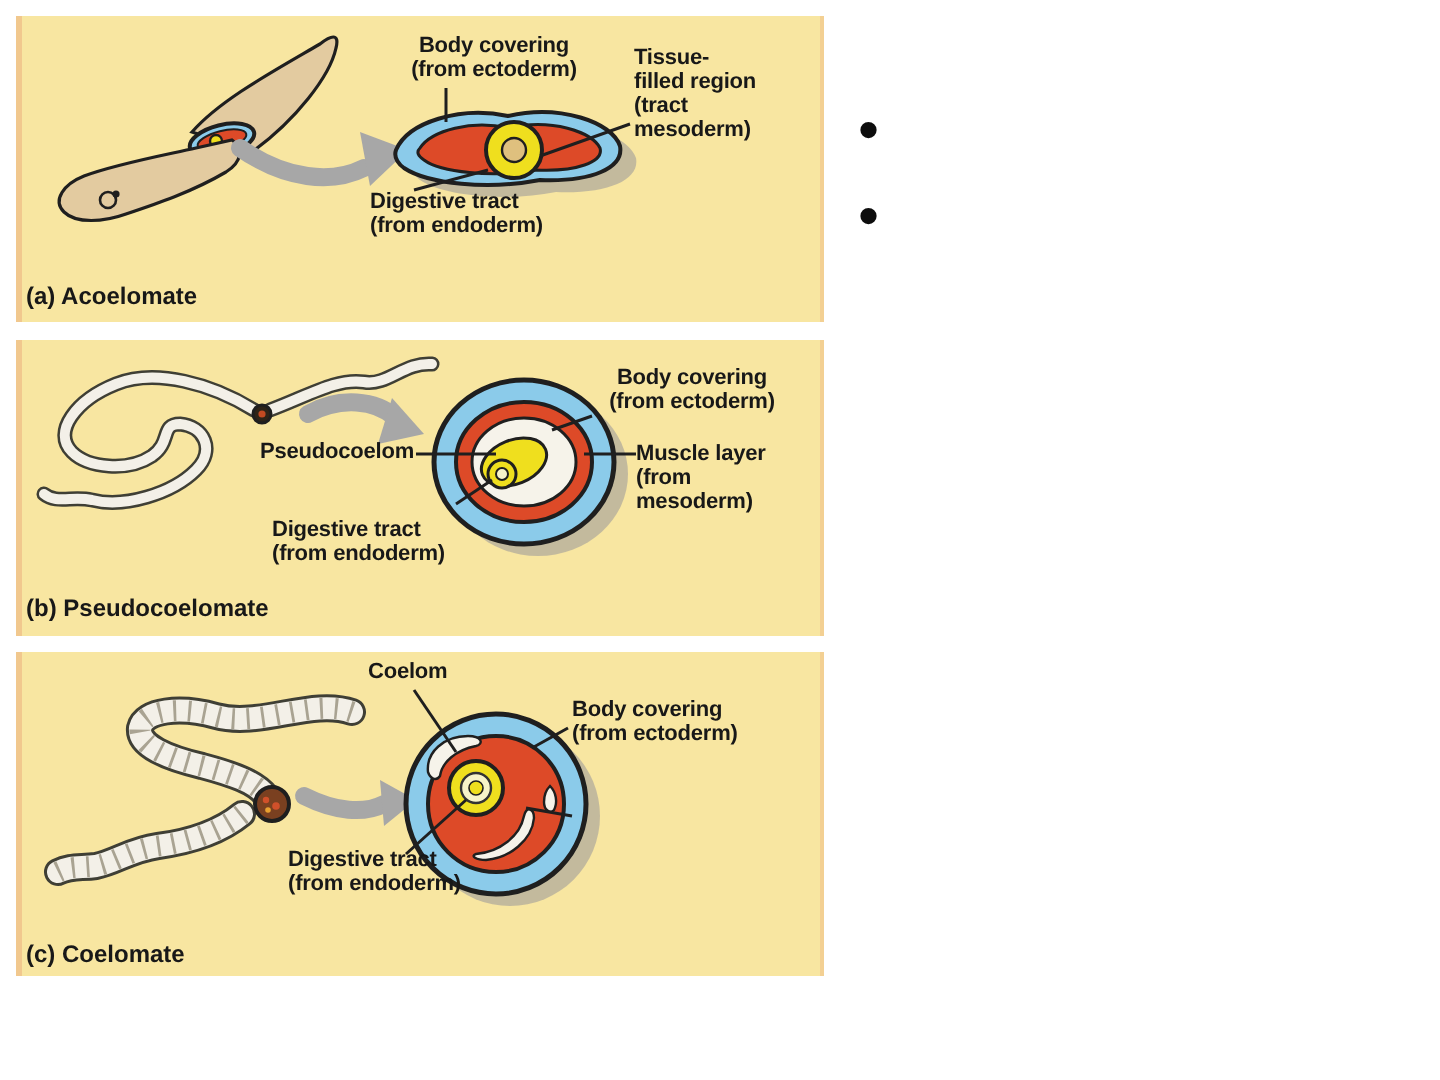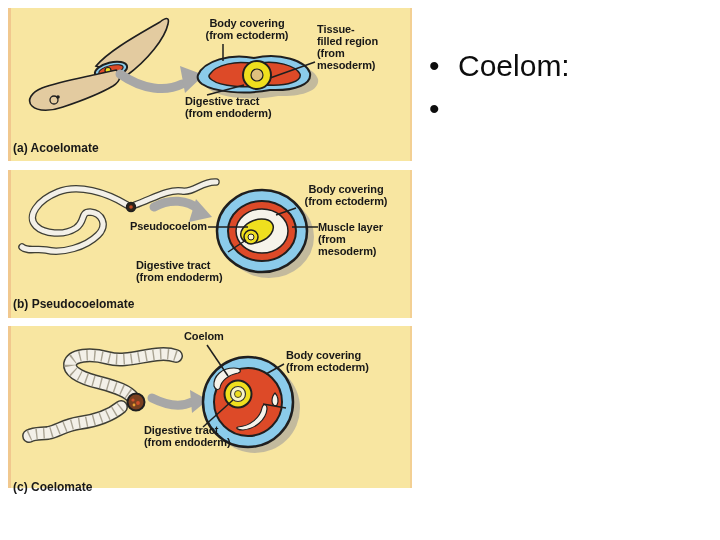--- a/index.html
+++ b/index.html
@@ -85,21 +85,21 @@
       </g>
 
       <path class="leader" d="M 215 36 L 215 53"></path>
       <path class="leader" d="M 307 54 L 262 70"></path>
       <path class="leader" d="M 199 87 L 236 77"></path>
     </svg>
     <div class="dlabel" style="left:180px; top:9px; width:118px; text-align:center;">Body covering
 (from ectoderm)</div>
     <div class="dlabel" style="left:309px; top:15px; width:90px;">Tissue-
 filled region
-(from
+(tract
 mesoderm)</div>
     <div class="dlabel" style="left:177px; top:87px; width:122px;">Digestive tract
 (from endoderm)</div>
     <div class="caption" style="left:5px; top:133px;text-align:center;">(a) Acoelomate</div>
   </div>
 
   <div class="panel" style="left:8px; top:170px; width:404px; height:148px;">
     <svg width="404" height="148" viewBox="0 0 404 148">
 
       <g>
@@ -178,27 +178,26 @@
       <path class="leader" d="M 199 19 L 220 50"></path>
       <path class="leader" d="M 276 38 L 258 48"></path>
       <path class="leader" d="M 278 82 L 255 78"></path>
       <path class="leader" d="M 195 101 L 225 74"></path>
     </svg>
     <div class="dlabel" style="left:176px; top:4px; width:70px;">Coelom</div>
     <div class="dlabel" style="left:278px; top:23px; width:118px;">Body covering
 (from ectoderm)</div>
     <div class="dlabel" style="left:136px; top:98px; width:120px;">Digestive tract
 (from endoderm)</div>
-    <div class="caption" style="left:5px; top:144px;margin-top:10px;">(c) Coelomate</div>
+    <div class="caption" style="left:5px; top:144px;">(c) Coelomate</div>
   </div>
 
 
   <div class="bullets">
     <div class="bullet-row">
       <span class="marker">•</span>
-      <span class="btext">Coelom:</span>
     </div>
     <div class="bullet-row">
       <span class="marker">•</span>
     </div>
   </div>
 
 </div>
 
 </body></html>

